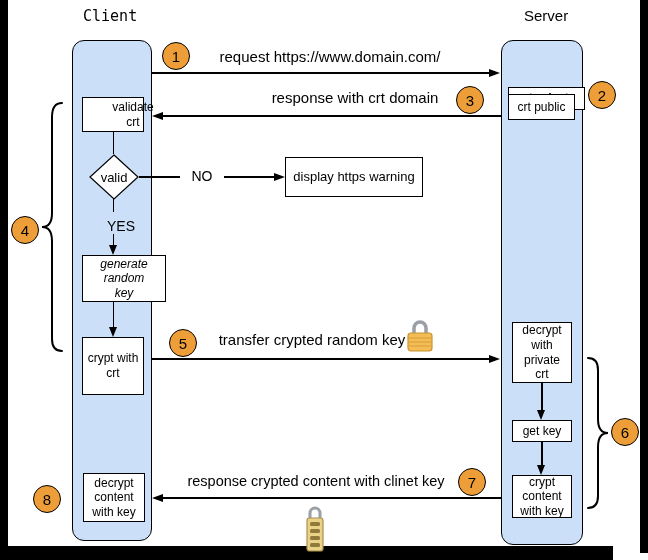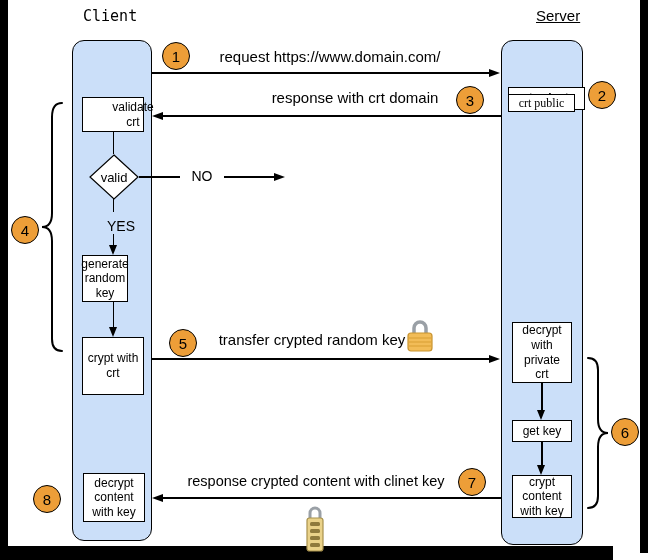--- a/index.html
+++ b/index.html
@@ -11,33 +11,33 @@
   .frame-left{left:0;top:0;width:8px;height:560px;}
   .frame-right{left:640px;top:0;width:8px;height:553px;}
   .frame-bottom{left:0;top:546px;width:613px;height:14px;}
 
   .lane{position:absolute;background:var(--lane-blue,#cbdff9);border:1.5px solid #000;border-radius:12px;box-sizing:border-box;}
   .lane-client{left:72px;top:40px;width:80px;height:501px;}
   .lane-server{left:501px;top:40px;width:82px;height:505px;}
 
   .actor-label{position:absolute;top:7px;font-size:15px;}
   .actor-client{left:83px;font-family:"DejaVu Sans Mono", monospace;}
-  .actor-server{left:536px;text-decoration:underline;}
+  .actor-server{left:524px;}
 
   .node{
     position:absolute;background:#fff;border:1px solid #000;box-sizing:border-box;
     display:flex;align-items:center;justify-content:center;text-align:center;
     font-size:12px;line-height:1.22;white-space:pre-line;
   }
   .n-validate{left:82px;top:97px;width:62px;height:35px;padding-left:40px;}
-  .n-generate{left:82px;top:255px;width:46px;height:47px;}
+  .n-generate{left:82px;top:255px;width:84px;height:47px;font-style:italic;}
   .n-cryptcrt{left:82px;top:337px;width:62px;height:58px;}
   .n-decryptcontent{left:83px;top:473px;width:62px;height:49px;}
   .n-crtprivate{left:508px;top:87px;width:77px;height:23px;font-weight:bold;}
-  .n-crtpublic{left:508px;top:94px;width:67px;height:18px;font-family:Liberation Serif, serif;}
+  .n-crtpublic{left:508px;top:94px;width:67px;height:26px;}
   .n-decryptprivate{left:512px;top:322px;width:60px;height:61px;}
   .n-getkey{left:512px;top:420px;width:60px;height:22px;}
   .n-cryptcontent{left:512px;top:475px;width:60px;height:43px;}
   .n-warning{left:285px;top:157px;width:138px;height:40px;font-size:13px;}
 
   .diamond{position:absolute;left:89px;top:154px;width:50px;height:46px;}
   .diamond-label{position:absolute;left:89px;top:154px;width:50px;height:46px;display:flex;align-items:center;justify-content:center;font-size:13px;}
 
   .hline{position:absolute;height:1.5px;background:#000;}
   .vline{position:absolute;width:1.5px;background:#000;}
@@ -101,20 +101,21 @@
   <div class="node n-crtpublic">crt public</div>
   <div class="node n-decryptprivate">decrypt
 with
 private
 crt</div>
   <div class="node n-getkey">get key</div>
   <div class="node n-cryptcontent">crypt
 content
 with key</div>
 
+  <div class="node n-warning">display https warning</div>
 
   <div class="hline" style="left:152px;top:72px;width:338px;"></div>
   <div class="head-r" style="left:489px;top:68.5px;"></div>
 
   <div class="head-l" style="left:152px;top:111.5px;"></div>
   <div class="hline" style="left:163px;top:115px;width:338px;"></div>
 
   <div class="hline" style="left:139px;top:176px;width:135px;"></div>
   <div class="head-r" style="left:274px;top:172.5px;"></div>
 

